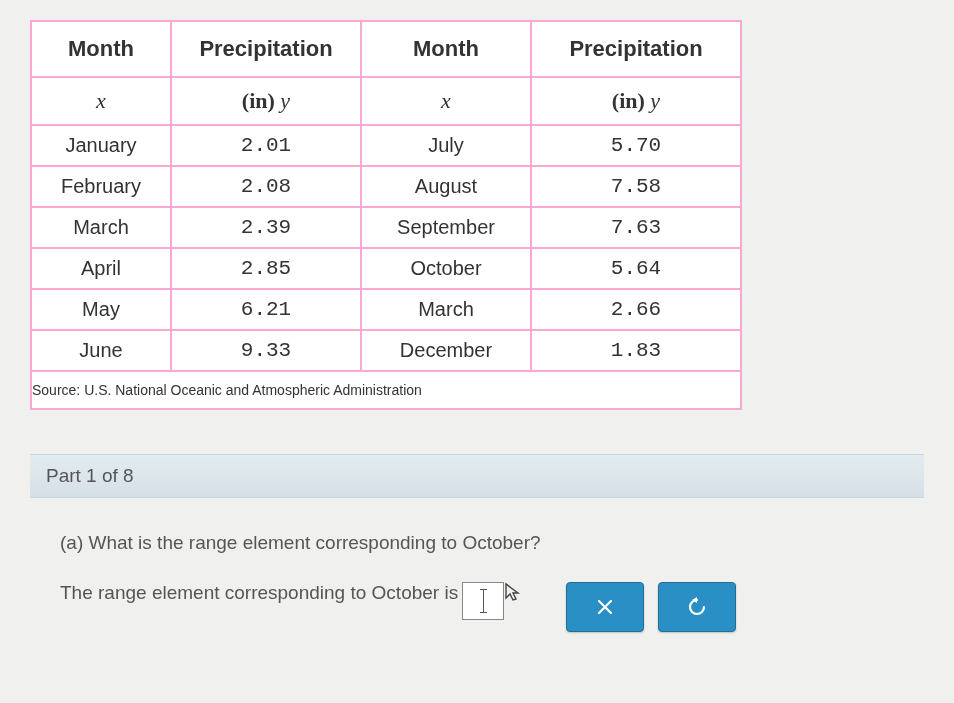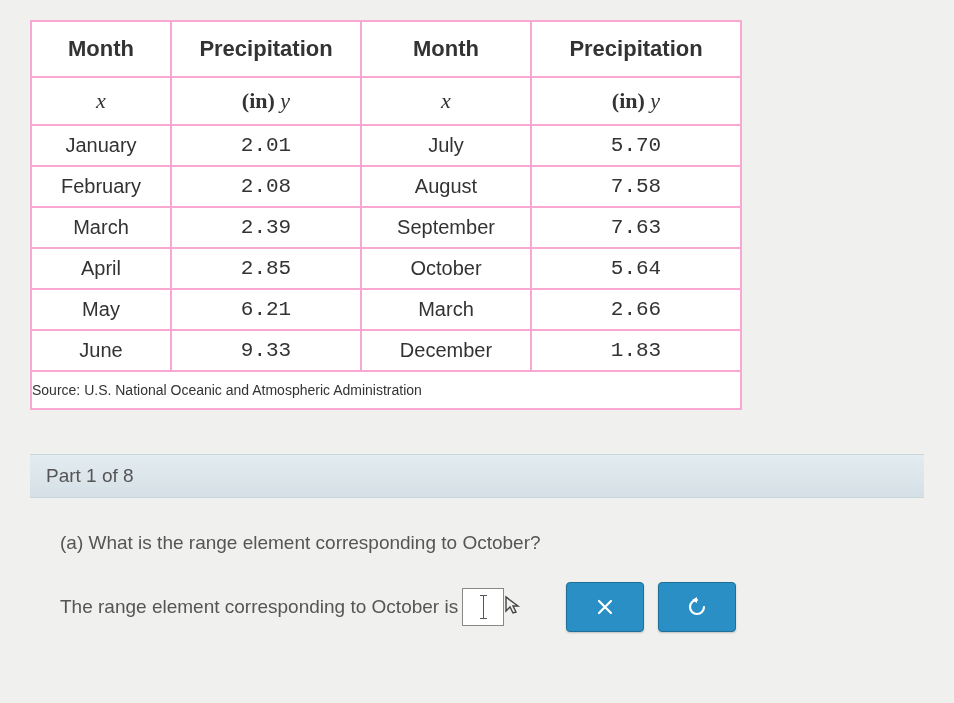--- a/index.html
+++ b/index.html
@@ -73,21 +73,21 @@
       padding-left: 30px;
       font-size: 19px;
       color: #555;
     }
     .answer-row {
       margin-top: 28px;
       padding-left: 30px;
       font-size: 19px;
       color: #555;
       display: flex;
-      align-items: center;
+      align-items: flex-start;
       gap: 4px;
     }
     .answer-input {
       width: 42px;
       height: 38px;
       border: 1px solid #888;
       background: #fff;
       display: inline-flex;
       align-items: center;
       justify-content: center;

